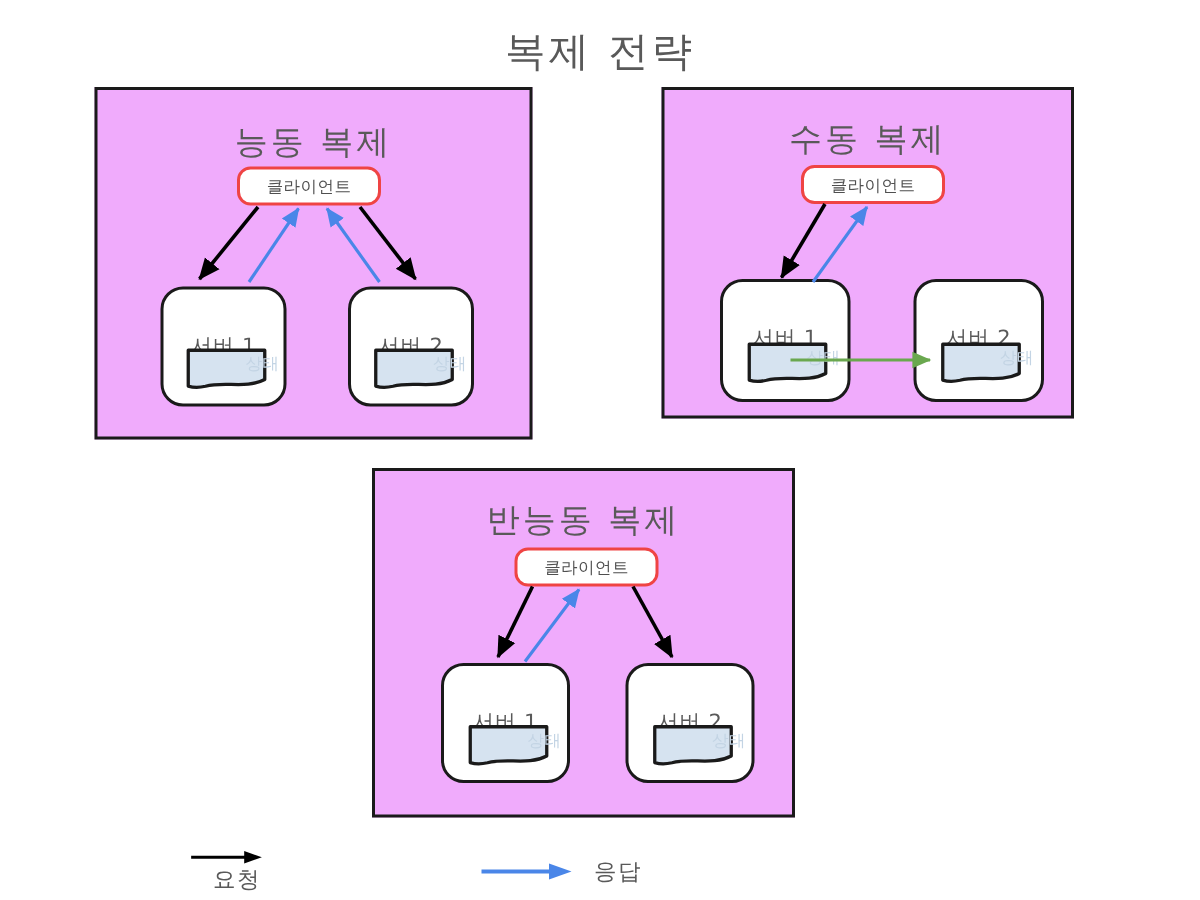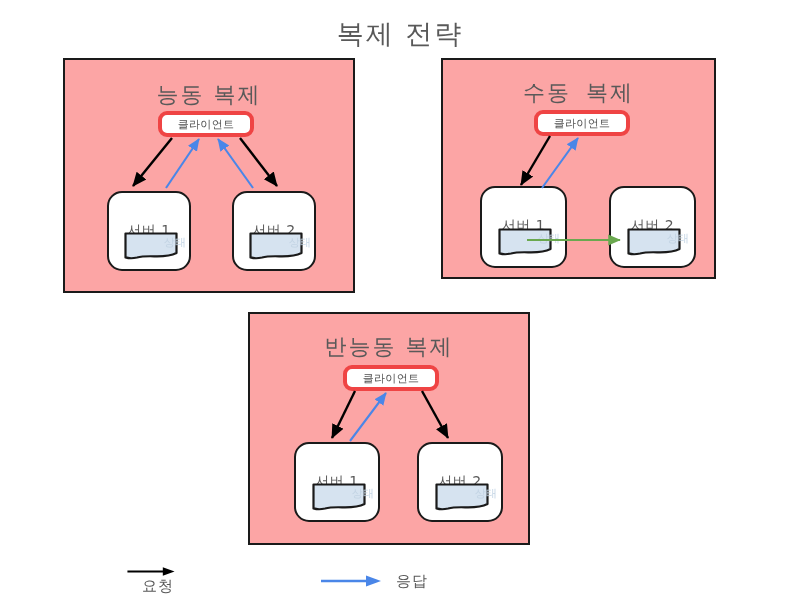--- a/index.html
+++ b/index.html
@@ -31,37 +31,37 @@
     text-align: center;
     font-size: 27px;
     letter-spacing: 2px;
     color: #595959;
     white-space: nowrap;
   }
 
   
   .panel {
     border: 2px solid #1a1a1a;
-    background: #fca5a5;
+    background: #f0abfc;
     box-sizing: border-box;
   }
   .panel-title {
     position: absolute;
     left: 0;
     width: 100%;
     text-align: center;
     font-size: 22px;
     letter-spacing: 2px;
     color: #595959;
     white-space: nowrap;
   }
 
   
   .client-box {
-    border: 4px solid #ef4444;
+    border: 2px solid #ef4444;
     border-radius: 9px;
     background: #ffffff;
     box-sizing: border-box;
     display: flex;
     align-items: center;
     justify-content: center;
     font-size: 11px;
     color: #4f4f4f;
     letter-spacing: 0.3px;
   }
@@ -167,21 +167,21 @@
         <svg width="54" height="28" viewBox="0 0 54 28" xmlns="http://www.w3.org/2000/svg">
           <path d="M1.5 1.5 H52.5 V21 C40 27.5 26 22 13 25.5 C8 26.7 4 26.2 1.5 25.4 Z" fill="#d6e3f0" stroke="#1a1a1a" stroke-width="2.2" stroke-linejoin="round"></path>
         </svg>
         <div class="state-label">상태</div>
       </div>
     </div>
   </div>
 
   <div class="abs panel" style="left:441px; top:58px; width:275px; height:221px;">
 
-    <div class="panel-title" style="top:18px;font-family:Liberation Mono, monospace;">수동 복제</div>
+    <div class="panel-title" style="top:18px;">수동 복제</div>
 
     <div class="abs client-box" style="left:91px; top:50px; width:96px; height:26px;">
       <span>클라이언트</span>
     </div>
 
     <div class="abs server-box" style="left:37px; top:126px; width:87px; height:82px;">
       <div class="server-label">서버 1</div>
       <div class="state-box" style="left:16px; top:40px; width:54px; height:28px;">
         <svg width="54" height="28" viewBox="0 0 54 28" xmlns="http://www.w3.org/2000/svg">
           <path d="M1.5 1.5 H52.5 V21 C40 27.5 26 22 13 25.5 C8 26.7 4 26.2 1.5 25.4 Z" fill="#d6e3f0" stroke="#1a1a1a" stroke-width="2.2" stroke-linejoin="round"></path>

